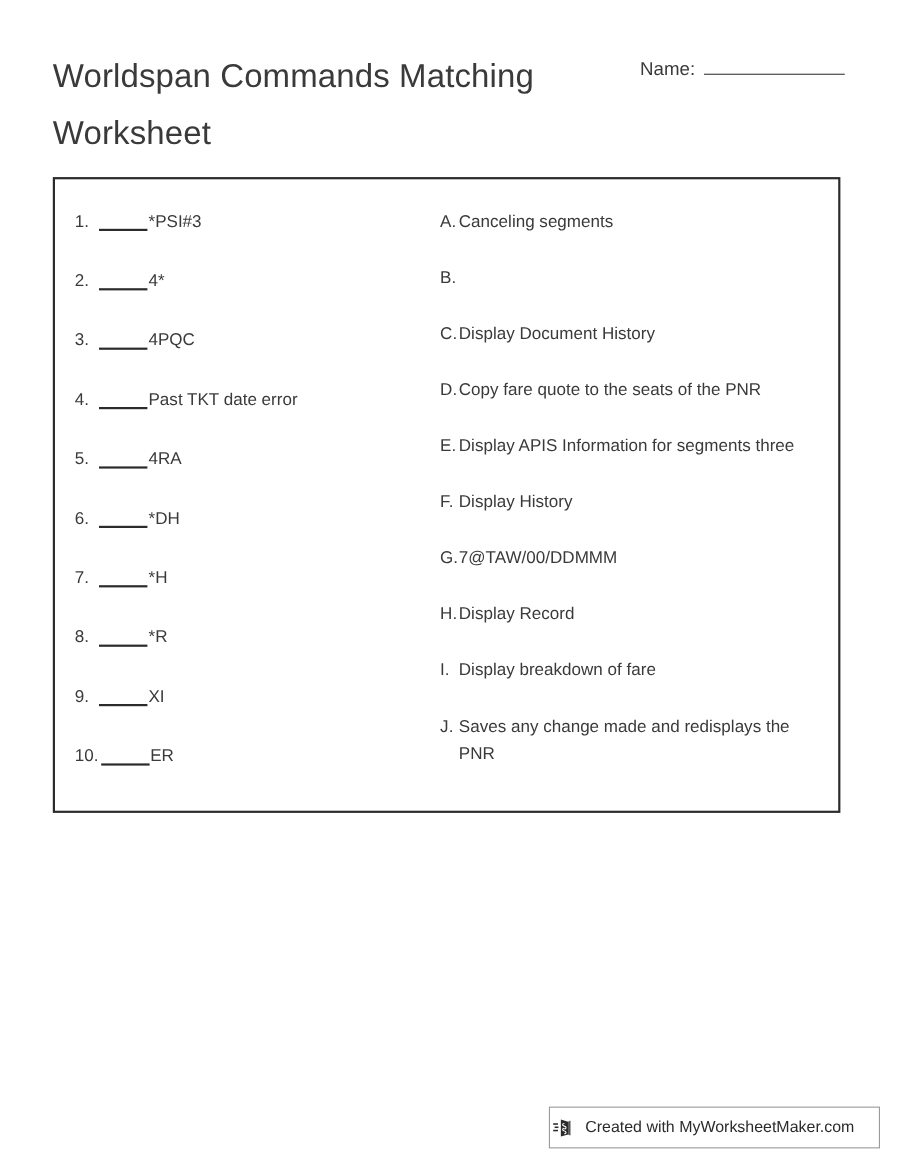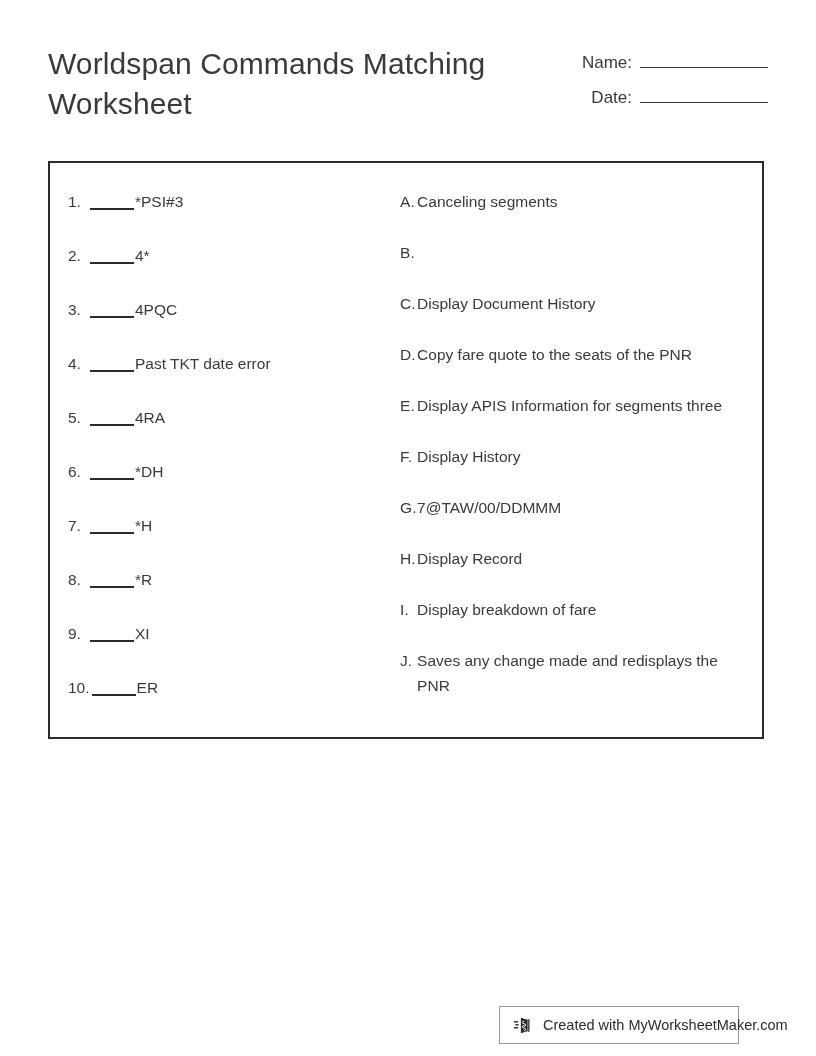--- a/index.html
+++ b/index.html
@@ -21,21 +21,21 @@
     position: absolute;
     left: 48px;
     top: 44px;
     width: 720px;
     display: flex;
     align-items: flex-start;
     justify-content: space-between;
   }
   .worksheet-title {
     font-size: 30px;
-    line-height: 40px;
+    line-height: 52px;
     font-weight: 400;
     color: #3a3a3a;
     letter-spacing: 0.1px;
     max-width: 500px;
     margin: 0;
   }
   .name-date {
     margin-top: 6px;
     display: flex;
     flex-direction: column;
@@ -131,28 +131,28 @@
   }
   .a-text {
     max-width: 336px;
   }
 
   
   .footer-badge {
     position: absolute;
     left: 499px;
     top: 1006px;
-    width: 240px;
+    width: 301px;
     height: 38px;
     border: 1px solid #9a9a9a;
     box-sizing: border-box;
     background: #ffffff;
     display: flex;
     align-items: center;
-    padding-left: 13px;
+    padding-left: 2px;
     gap: 9px;
   }
   .badge-logo {
     width: 21px;
     height: 21px;
     flex: none;
     display: block;
   }
   .badge-text {
     font-size: 14.5px;
@@ -162,24 +162,20 @@
 </style>
 </head>
 <body>
 
 <div class="header">
   <h1 class="worksheet-title">Worldspan Commands Matching Worksheet</h1>
 
   <div class="name-date">
     <div class="field-row">
       <span class="field-label">Name:</span>
-      <span class="field-line"></span>
-    </div>
-    <div class="field-row">
-      <span class="field-label">Date:</span>
       <span class="field-line"></span>
     </div>
   </div>
 </div>
 
 <div class="matching-box">
   <div class="columns">
 
     <div class="col-left">
       <div class="q-item">

